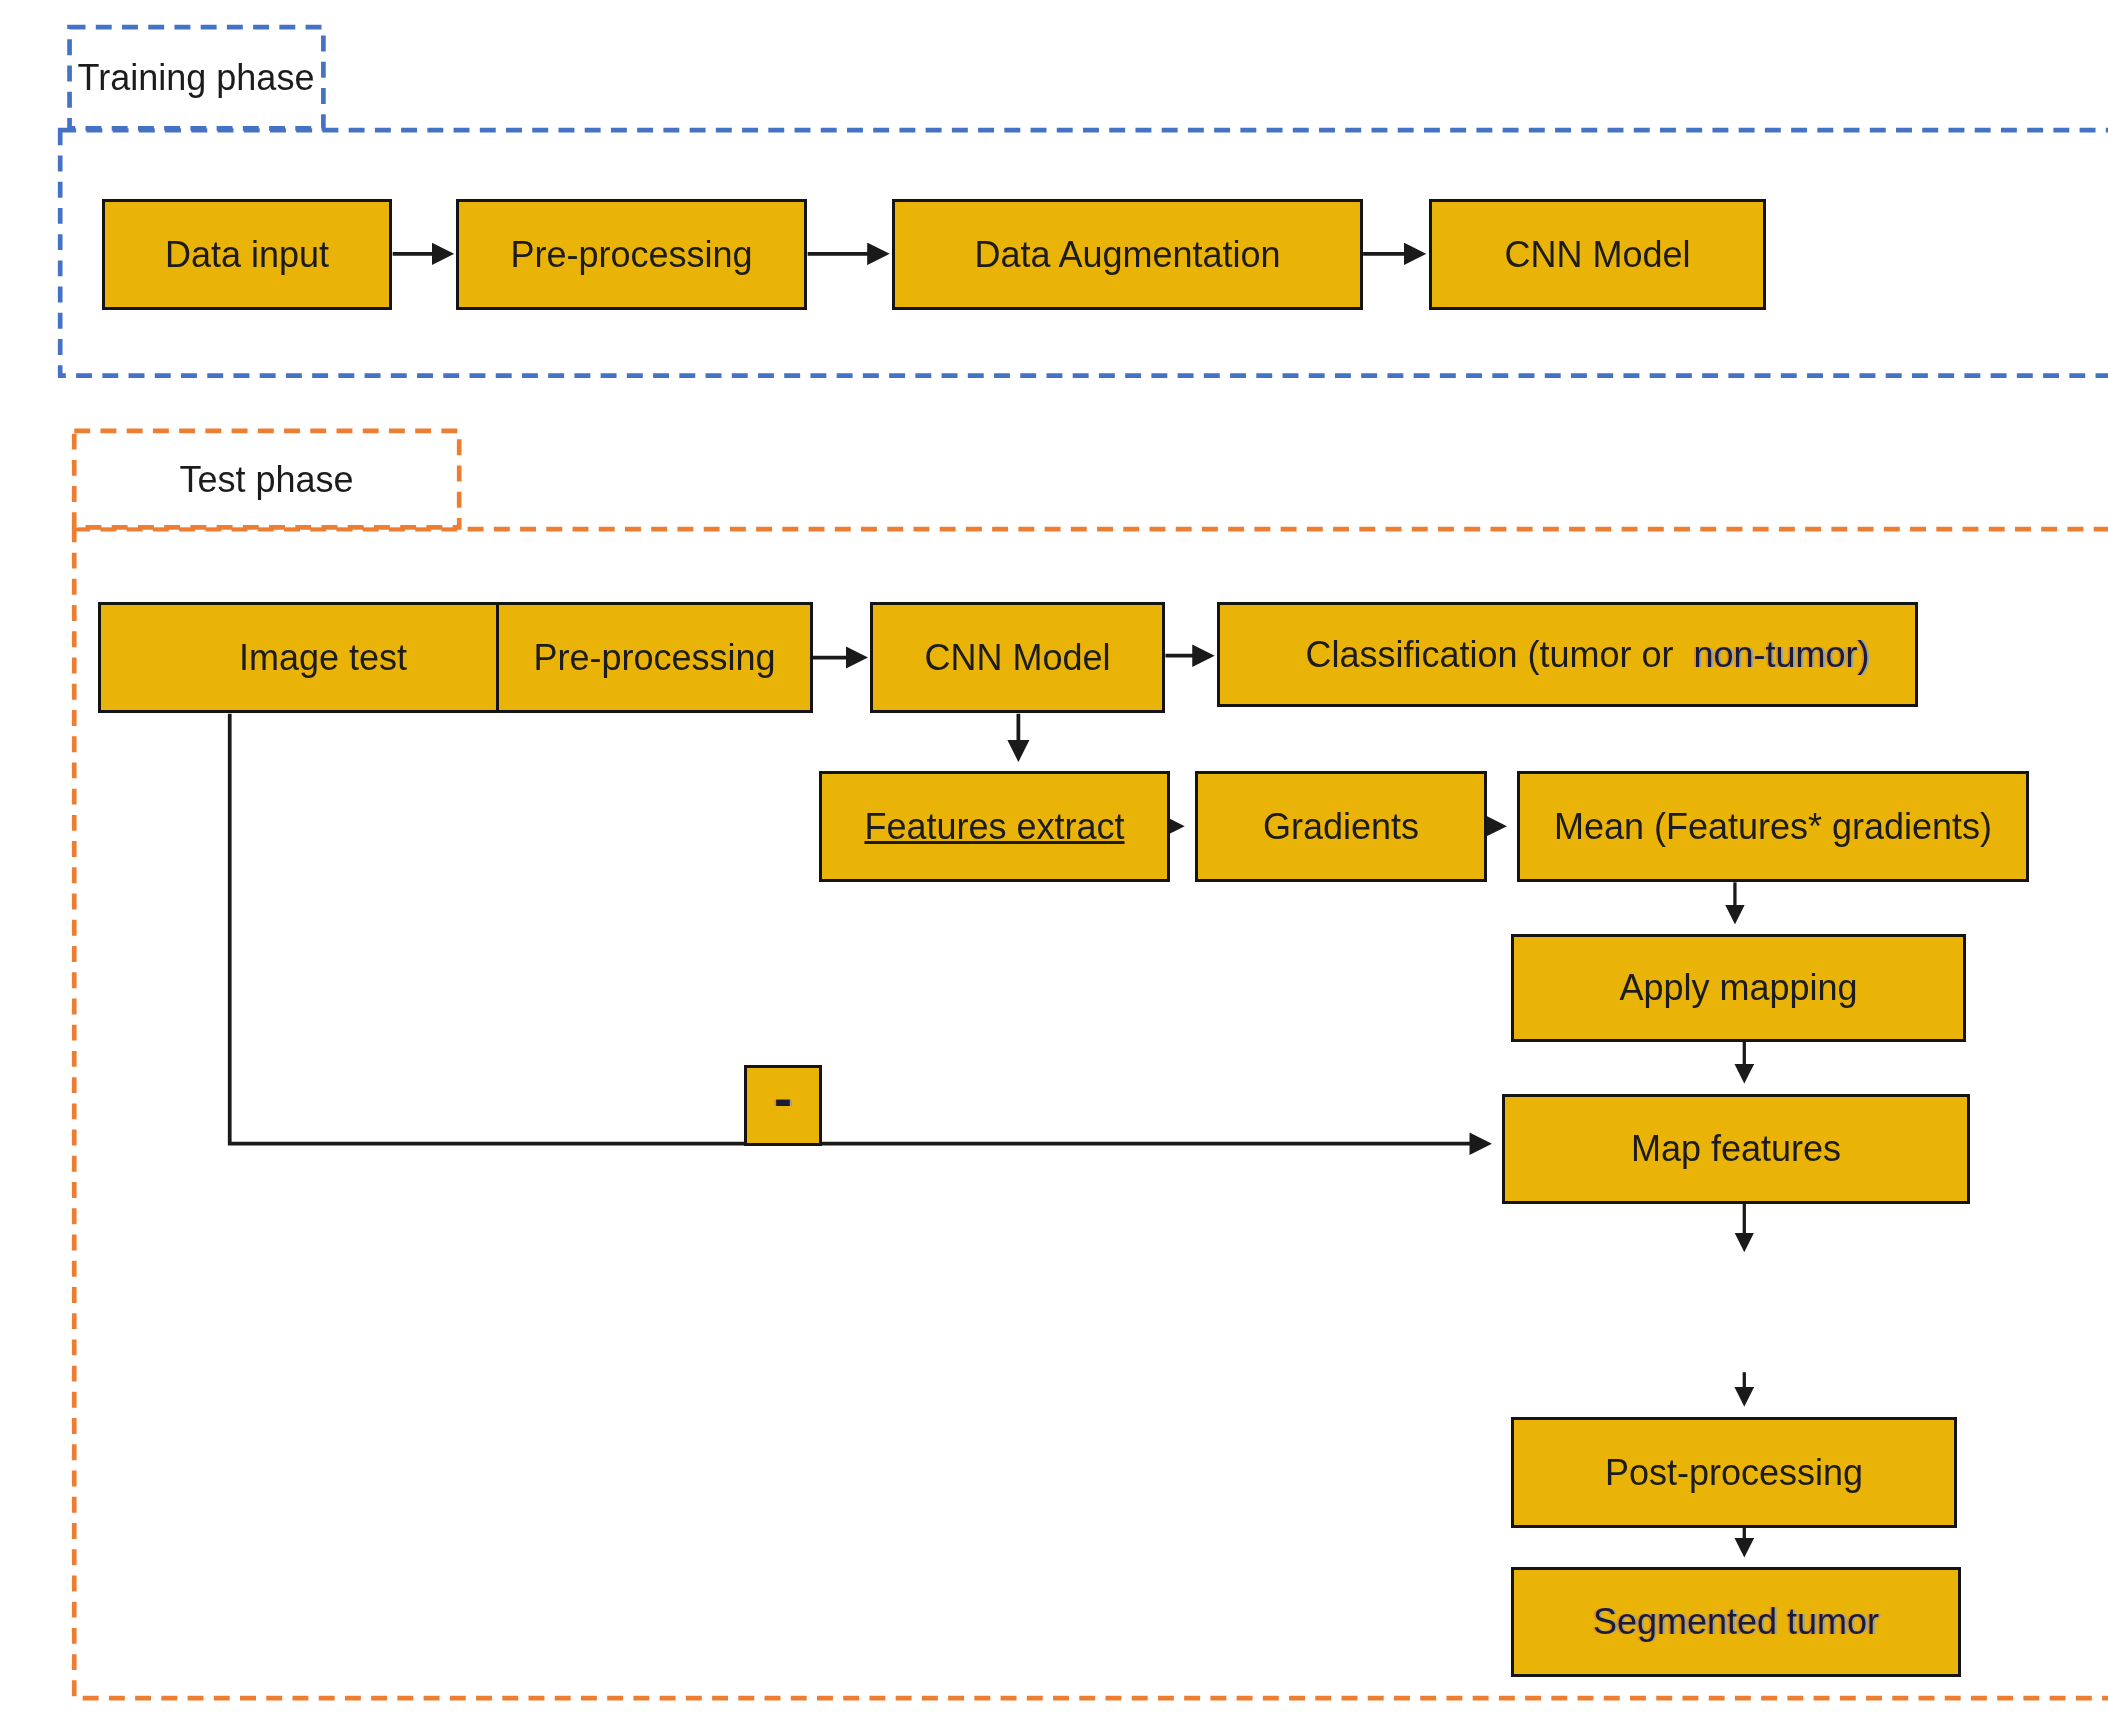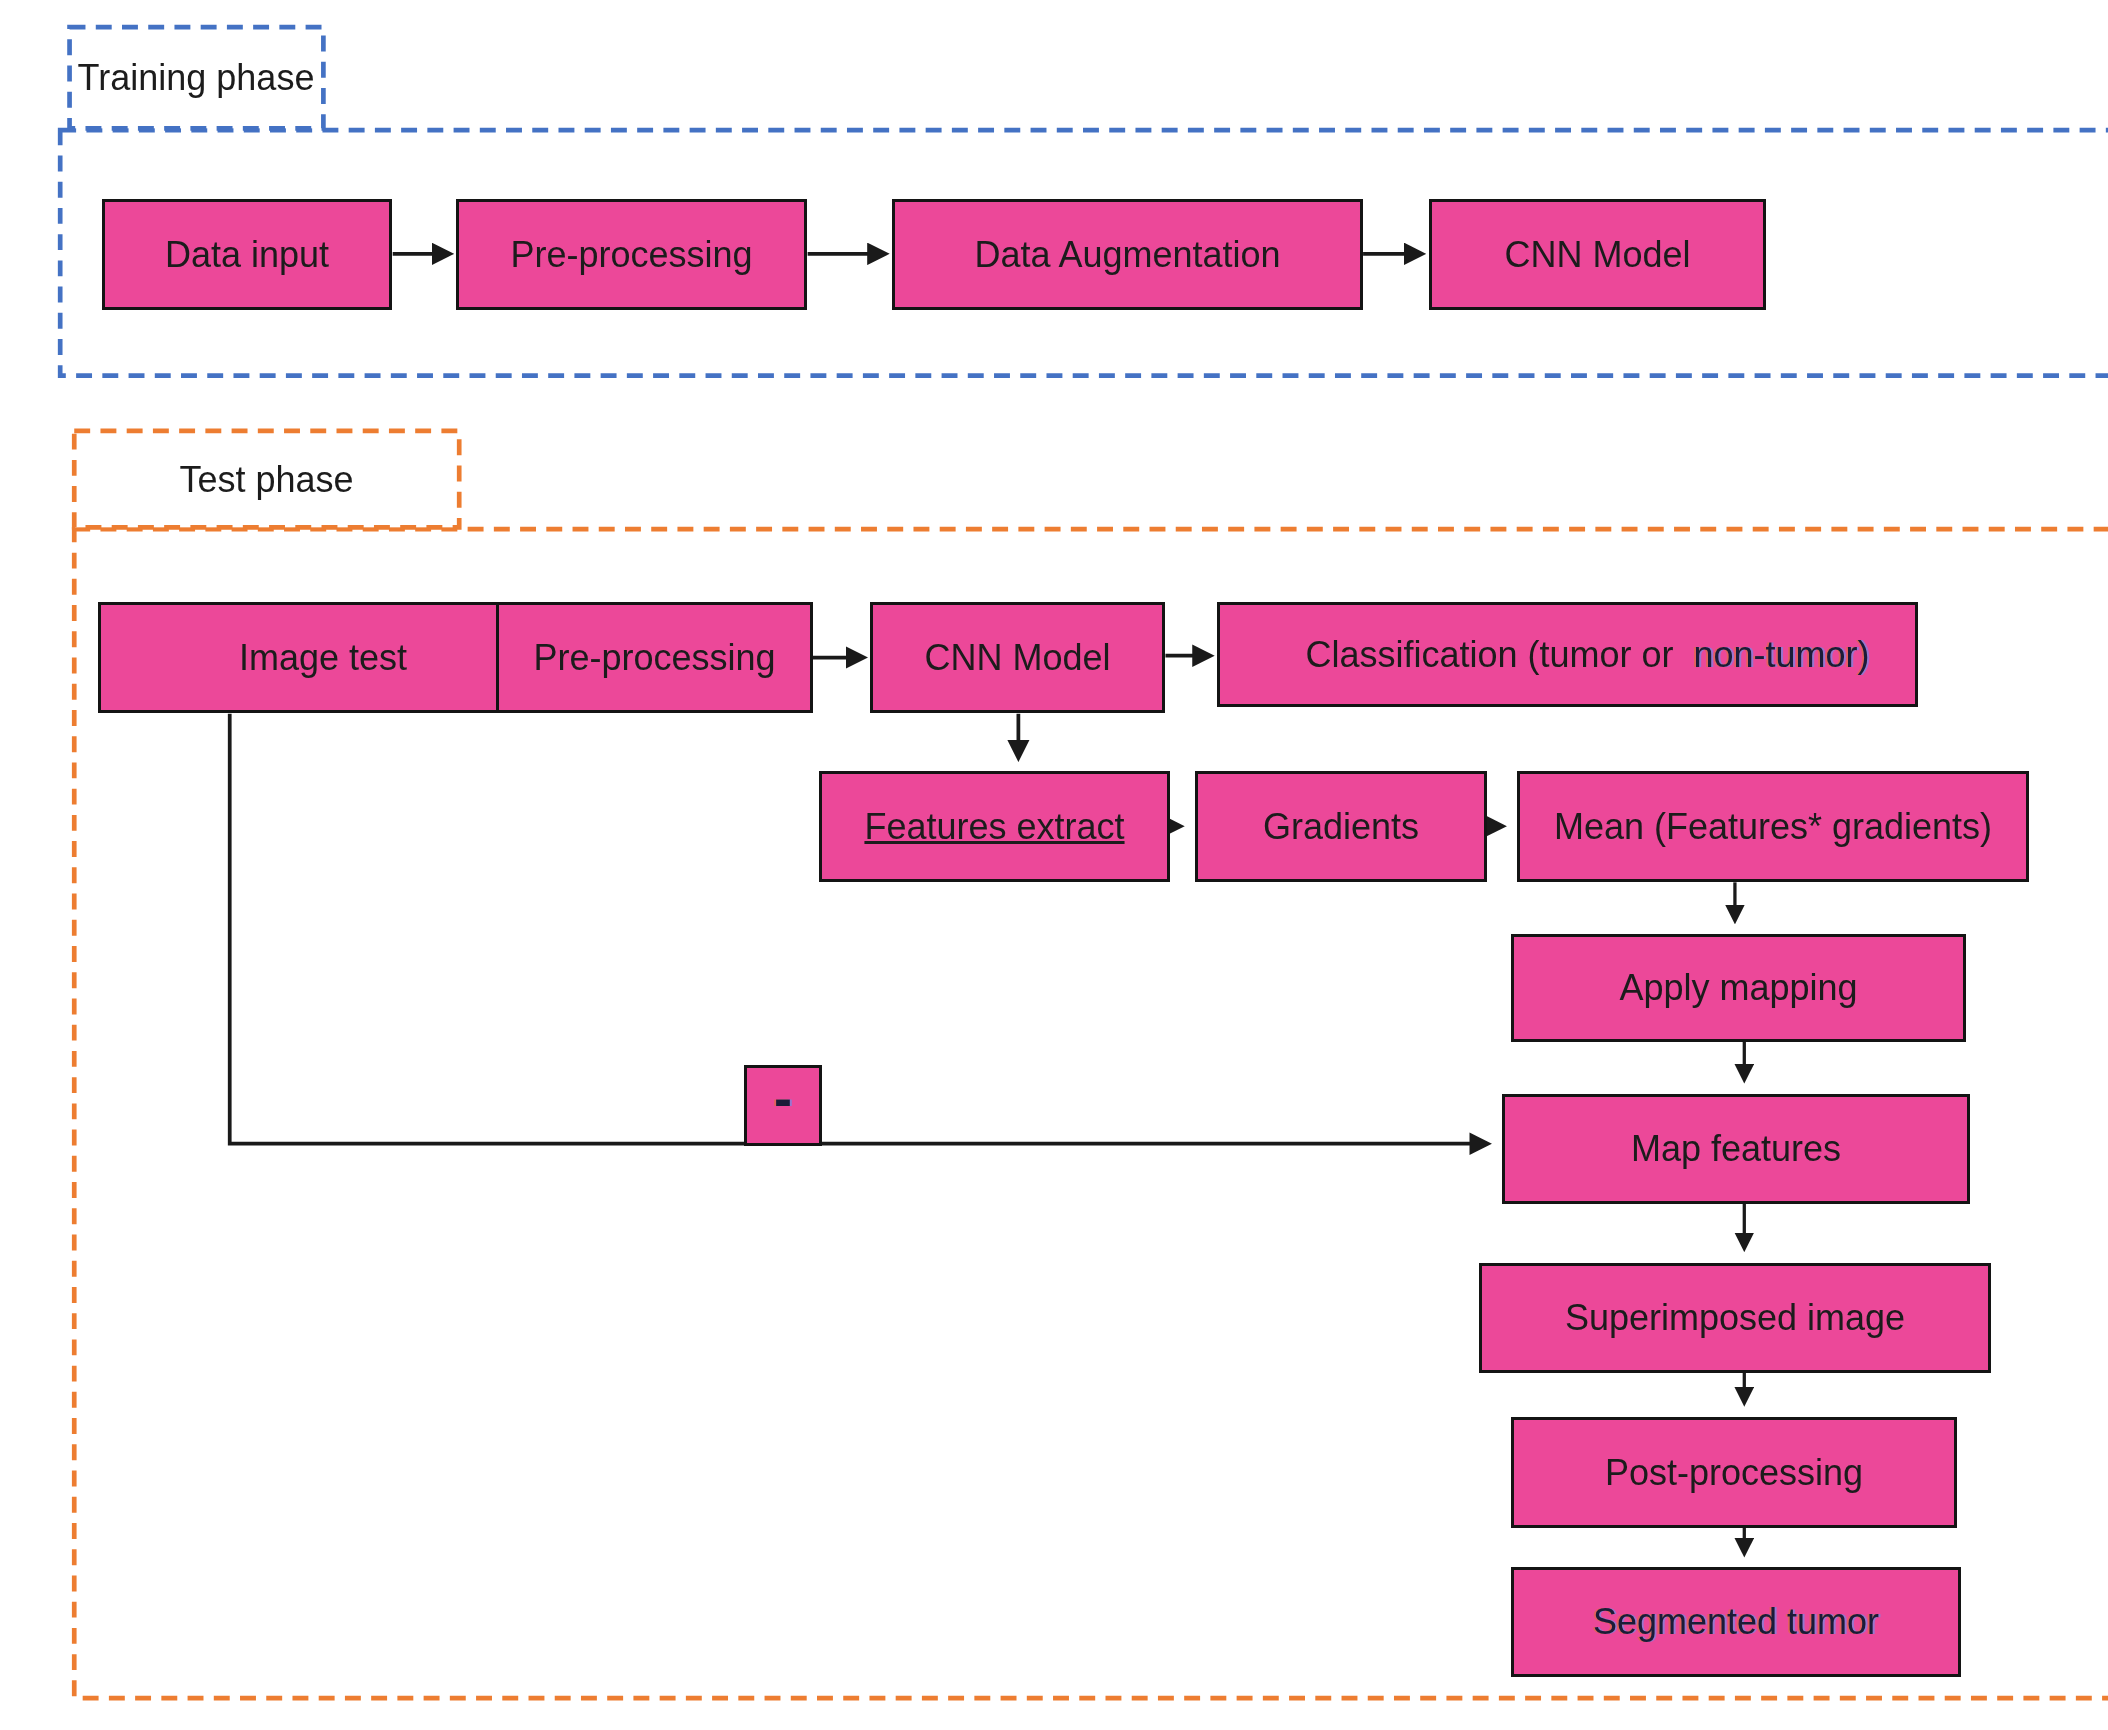--- a/index.html
+++ b/index.html
@@ -9,21 +9,21 @@
     background:#ffffff;
     font-family:"Liberation Sans", sans-serif;
     color:#1c1c1c;
     overflow:hidden;
     margin-left:44px;
   }
   #wires{position:absolute;left:0;top:0;z-index:1;}
   .node{
     position:absolute;
     z-index:2;
-    background:#ec4899;
+    background:#eab308;
     border:3.7px solid #141414;
     display:flex;align-items:center;justify-content:center;
     font-size:36px;
     line-height:1.1;
     text-align:center;
     box-sizing:border-box;
     white-space:pre;
   }
   .phase-label{
     position:absolute;
@@ -95,20 +95,19 @@
   <div class="node" style="left:452px;top:602px;width:317px;height:111px;">Pre-processing</div>
   <div class="node" style="left:826px;top:602px;width:295px;height:111px;">CNN Model</div>
   <div class="node" style="left:1173px;top:602px;width:701px;height:105px;padding-left:40px;"><span>Classification (tumor or </span><span class="cleartype"> non-tumor)</span></div>
 
   <div class="node" style="left:775px;top:771px;width:351px;height:111px;text-decoration:underline;">Features extract</div>
   <div class="node" style="left:1151px;top:771px;width:292px;height:111px;">Gradients</div>
   <div class="node" style="left:1473px;top:771px;width:512px;height:111px;">Mean (Features* gradients)</div>
 
   <div class="node" style="left:1467px;top:934px;width:455px;height:108px;">Apply mapping</div>
   <div class="node" style="left:1458px;top:1094px;width:468px;height:110px;">Map features</div>
-  <div class="node" style="left:1435px;top:1263px;width:512px;height:110px;">Superimposed image</div>
   <div class="node" style="left:1467px;top:1417px;width:446px;height:111px;">Post-processing</div>
   <div class="node" style="left:1467px;top:1567px;width:450px;height:110px;"><span class="cleartype">Segmented tumor</span></div>
 
   <div class="node minus-node" style="left:700px;top:1065px;width:78px;height:81px;"><span class="cleartype">-</span></div>
 
 </div>
 
 
 </body></html>

